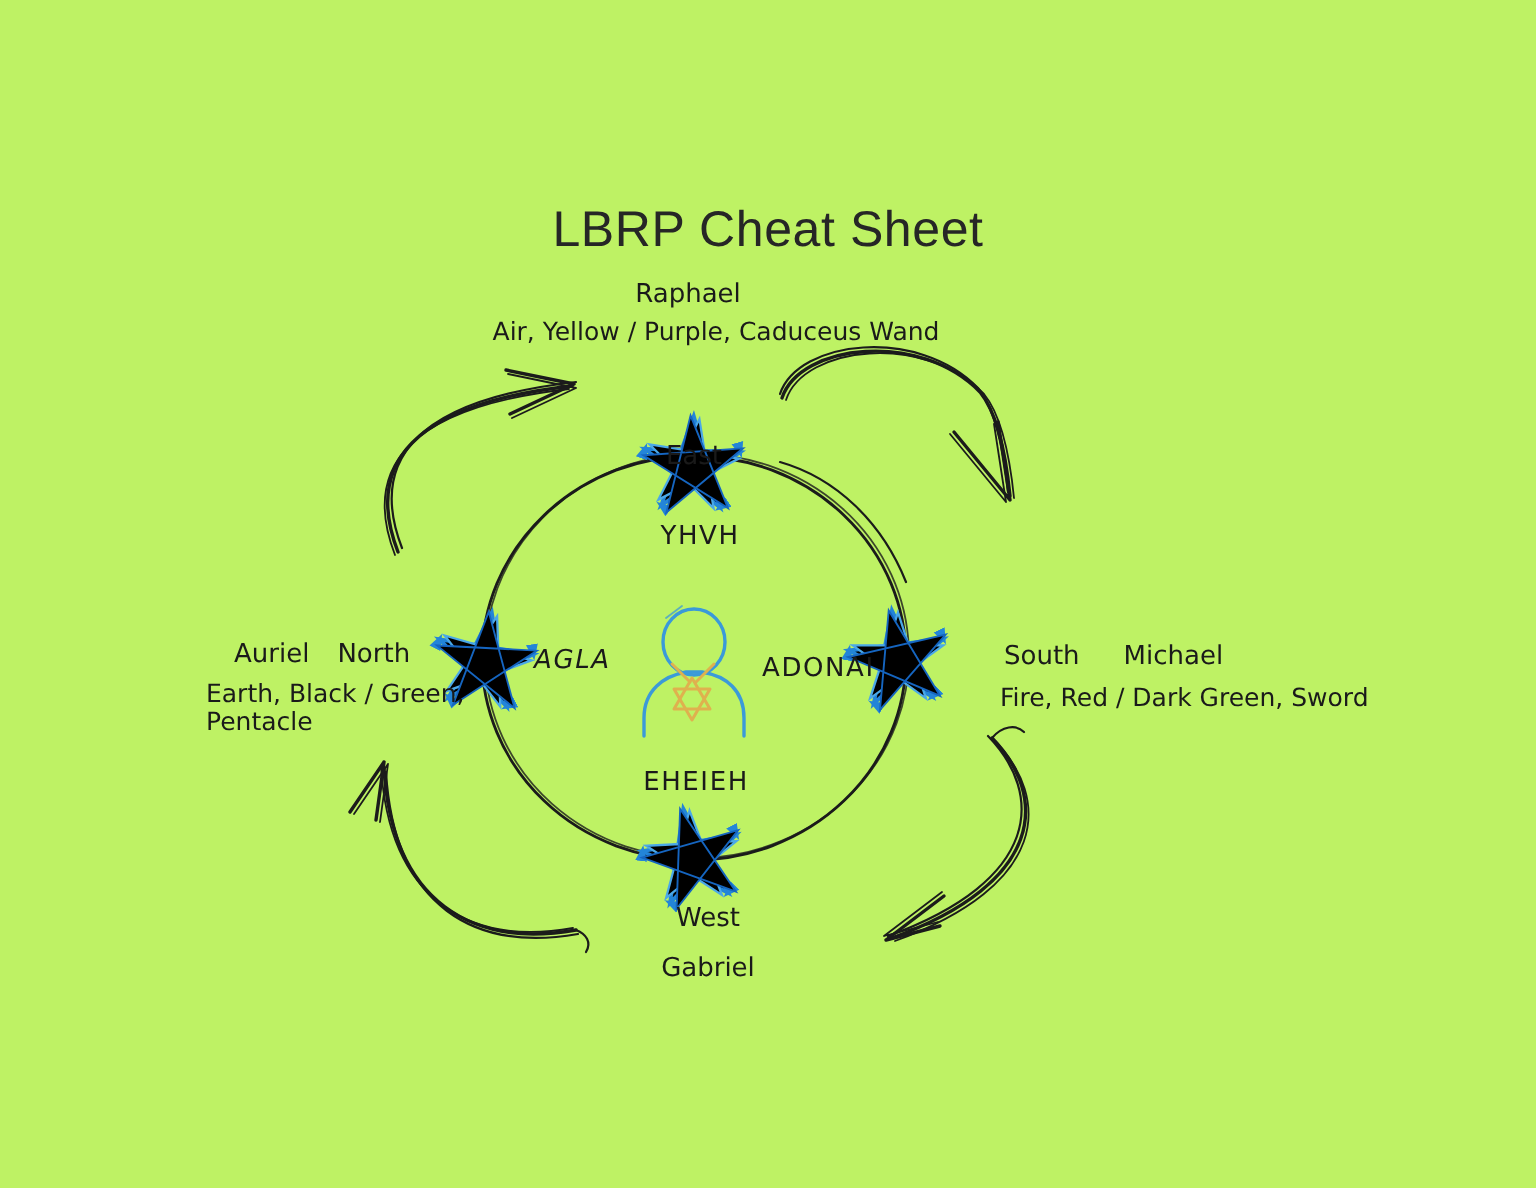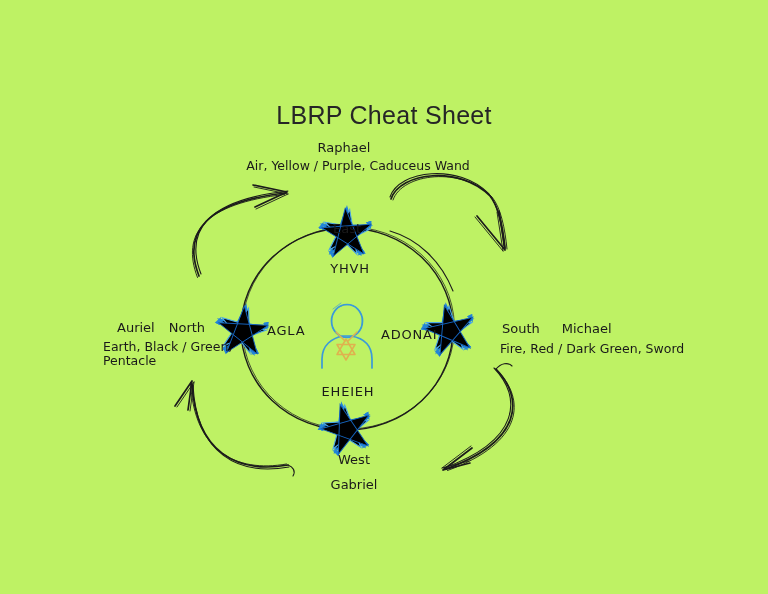--- a/index.html
+++ b/index.html
@@ -136,21 +136,21 @@
   <div class="lbl ctr divine" style="left:310px;top:262px;width:80px;">YHVH</div>
 
   <div class="lbl pair" style="left:117px;top:321px;gap:14px;">
     <span>Auriel</span>
     <span>North</span>
   </div>
   <div class="lbl wrap2 small" style="left:103px;top:340px;">
     <div>Earth, Black / Green,</div>
     <div>Pentacle</div>
   </div>
-  <div class="lbl divine" style="left:267px;top:324px;">AGLA</div>
+  <div class="lbl divine" style="left:267px;top:324px;font-style:italic;">AGLA</div>
 
   <div class="lbl pair" style="left:502px;top:322px;gap:22px;">
     <span>South</span>
     <span>Michael</span>
   </div>
   <div class="lbl small" style="left:500px;top:342px;">Fire, Red / Dark Green, Sword</div>
   <div class="lbl divine" style="left:381px;top:328px;">ADONAI</div>
 
   <div class="lbl ctr divine" style="left:304px;top:385px;width:88px;">EHEIEH</div>
   <div class="lbl ctr" style="left:314px;top:453px;width:80px;">West</div>

